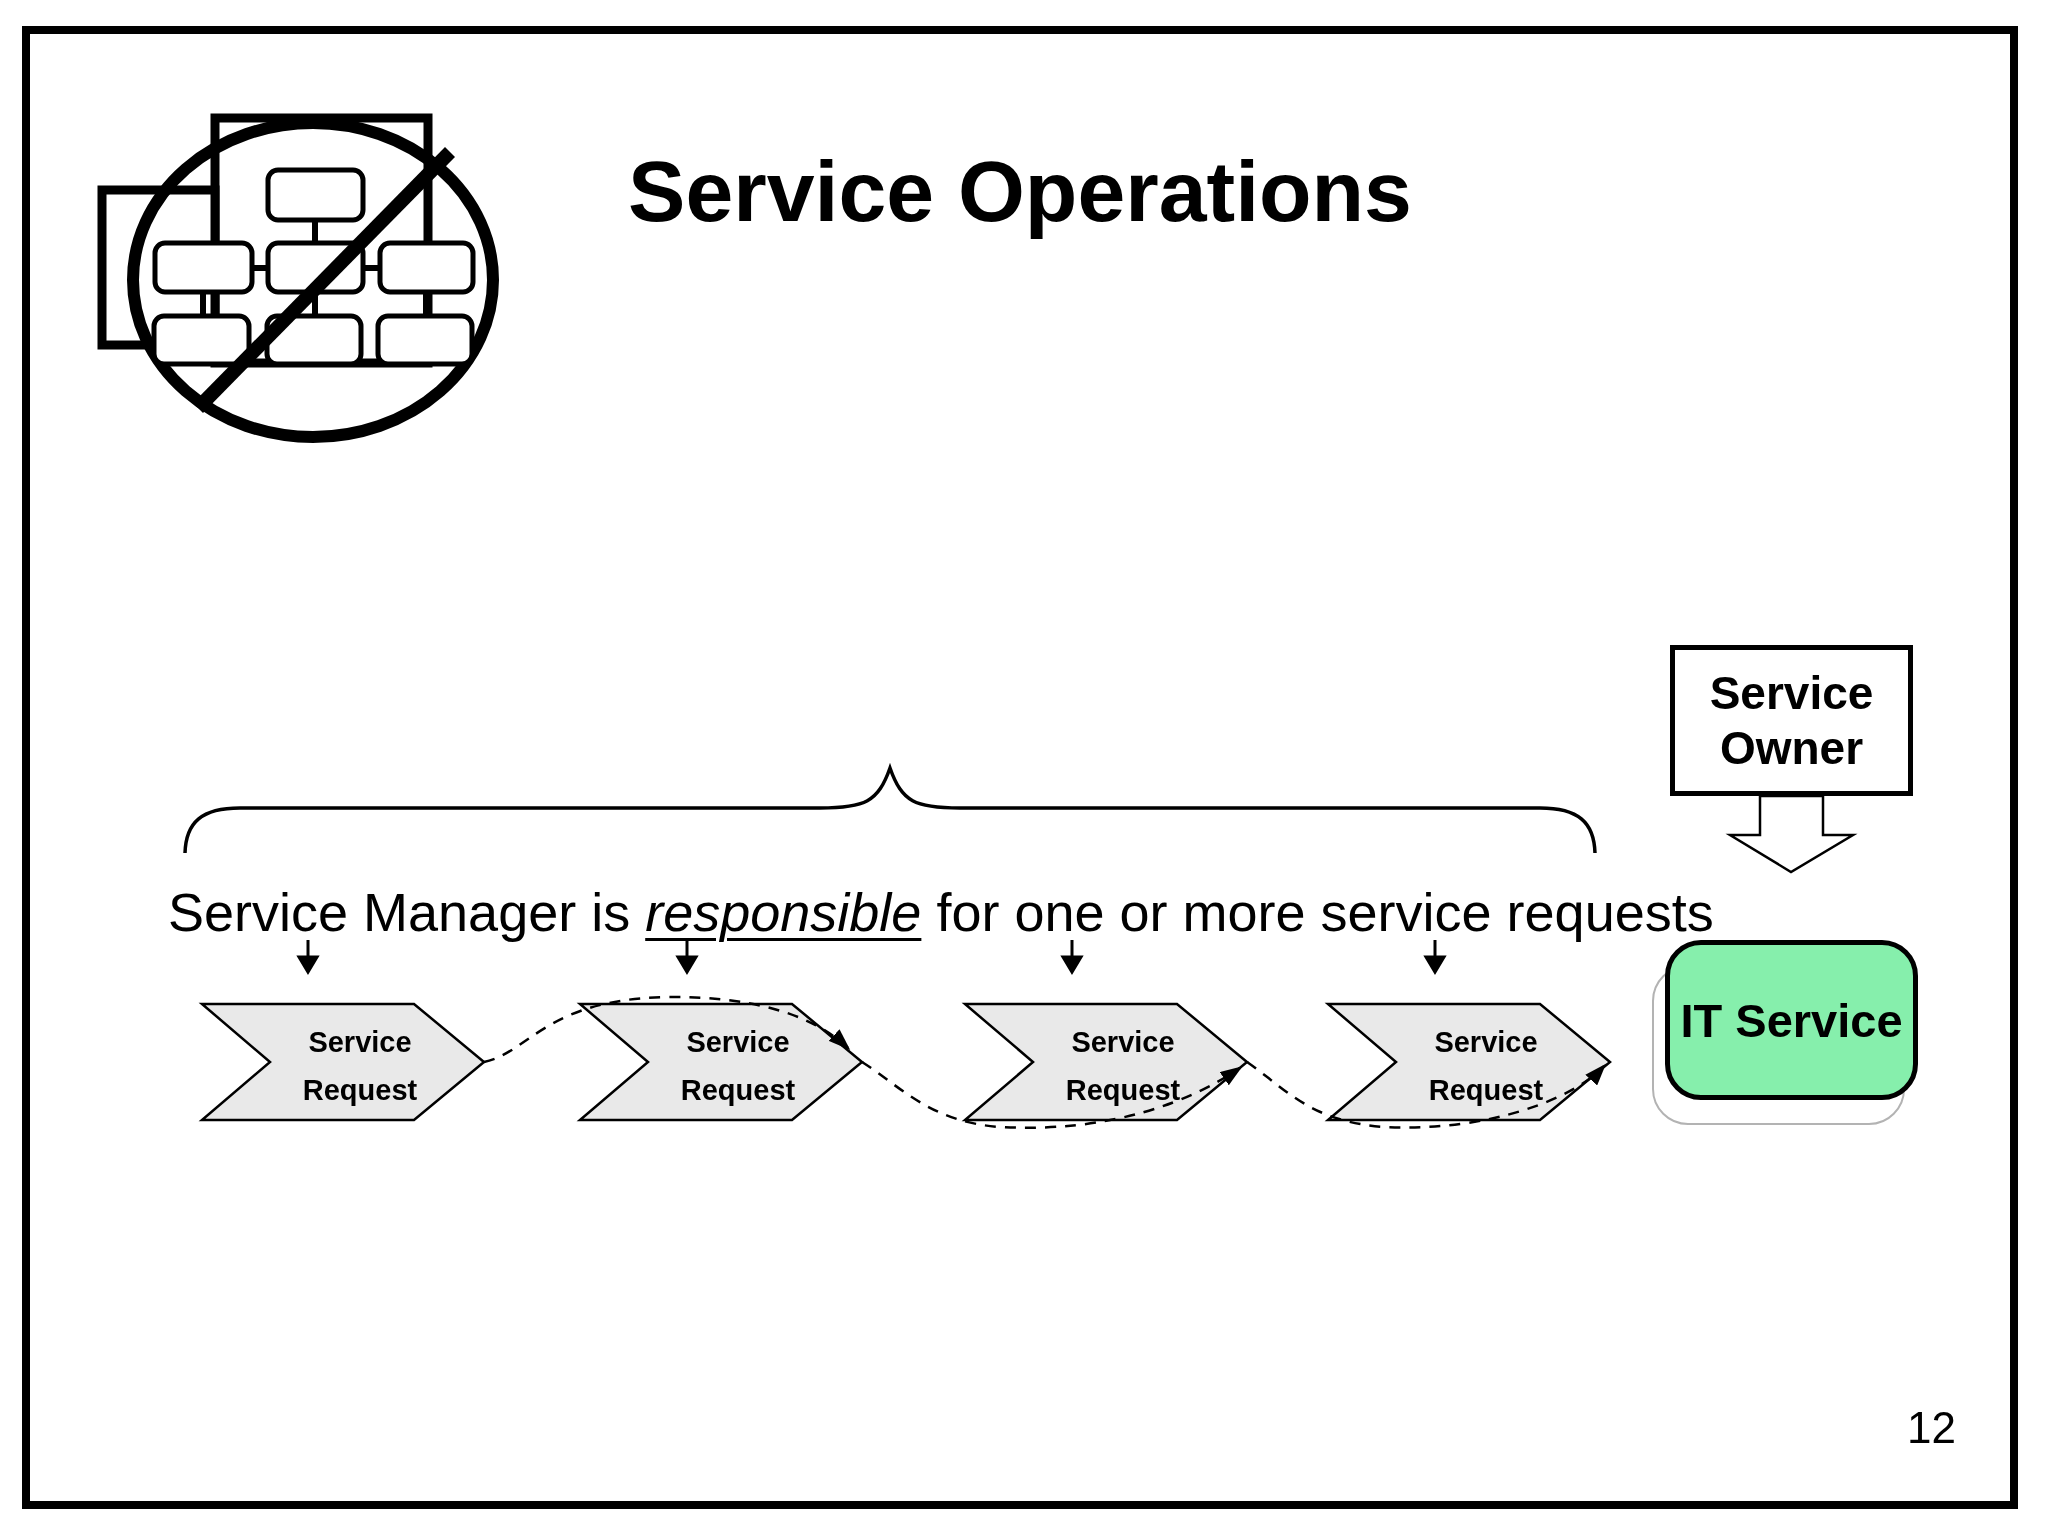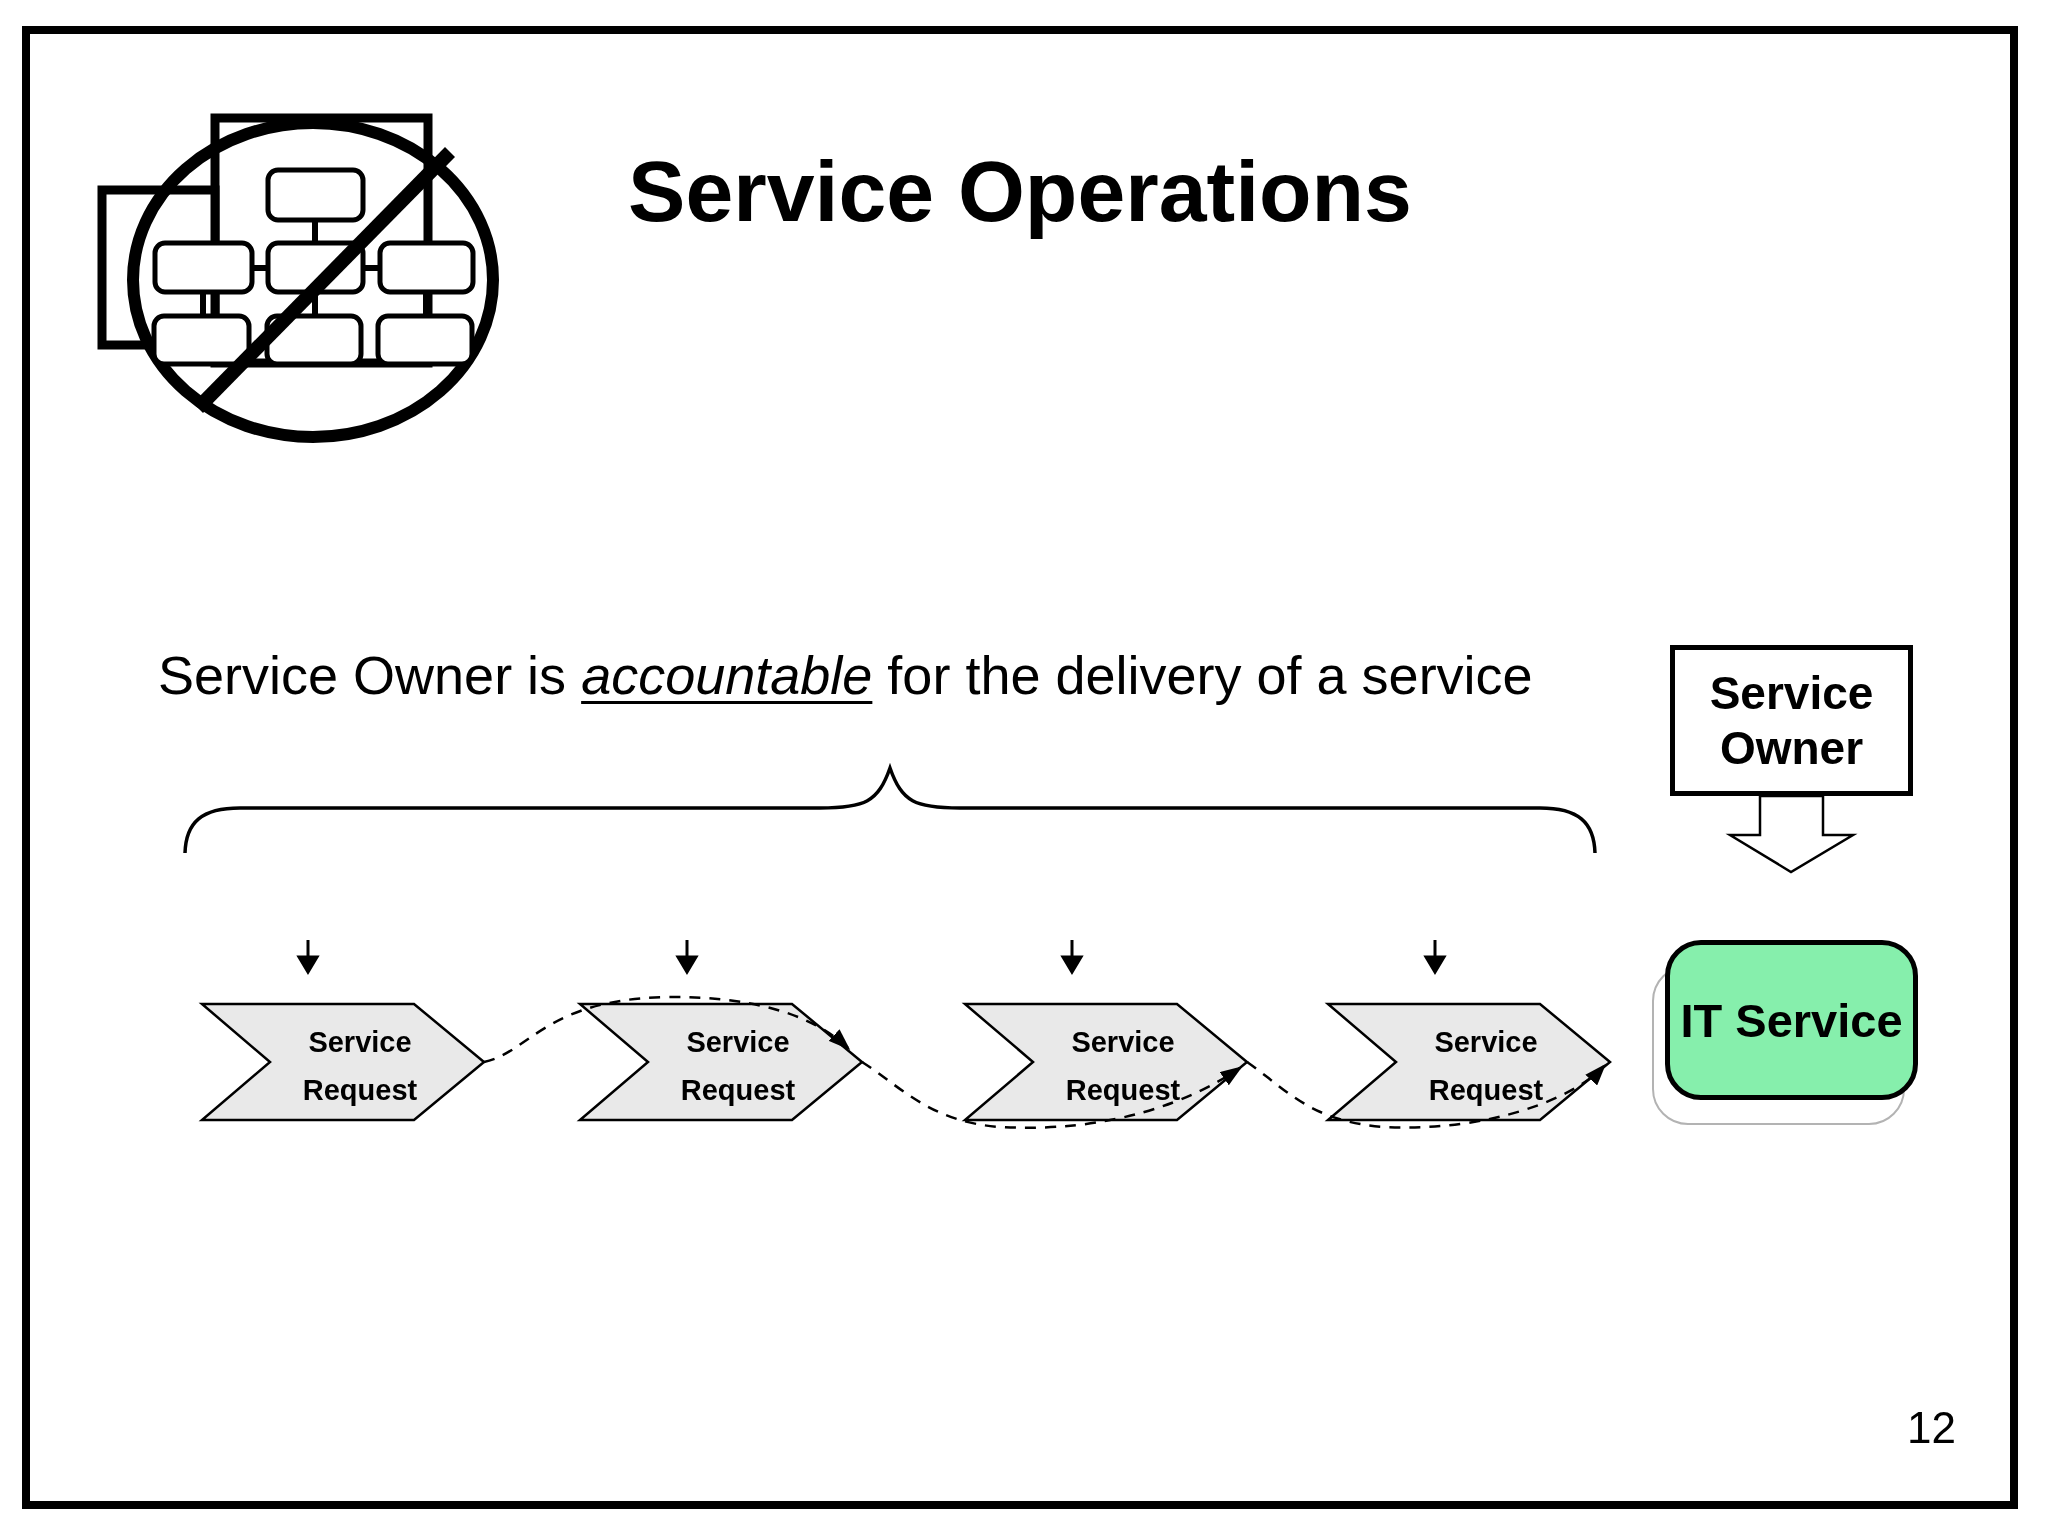--- a/index.html
+++ b/index.html
@@ -69,29 +69,29 @@
       <rect x="79" y="238" width="95" height="48" rx="10"></rect>
       <rect x="192" y="238" width="94" height="48" rx="10"></rect>
       <rect x="303" y="238" width="94" height="48" rx="10"></rect>
     </g>
     <line x1="375" y1="74" x2="123" y2="330" stroke="#000" stroke-width="14"></line>
   </svg>
 
   <div class="title">Service Operations</div>
 
 
-  <div class="stmt" id="stmt-owner">
-    <span>Service Owner is </span><span class="kw">accountable</span><span> for the delivery of a service</span>
-  </div>
 
   <svg class="abs" style="left:180px; top:760px;" width="1420" height="100" viewBox="0 0 1420 100">
     <path d="M 5,93 C 6,62 22,48 60,48 L 640,48 C 685,48 698,42 710,8
              C 722,42 735,48 780,48 L 1360,48 C 1398,48 1414,62 1415,93" fill="none" stroke="#000" stroke-width="3.5"></path>
   </svg>
 
+  <div class="stmt" id="stmt-manager">
+    <span>Service Manager is </span><span class="kw">responsible</span><span> for one or more service requests</span>
+  </div>
 
   <svg class="abs" style="left:190px; top:930px;" width="1470" height="220" viewBox="0 0 1470 220">
     <defs>
       <marker id="ah" markerWidth="22" markerHeight="16" refX="19" refY="8" orient="auto" markerUnits="userSpaceOnUse">
         <path d="M0,0 L22,8 L0,16 z" fill="#000"></path>
       </marker>
     </defs>
 
     <g stroke="#000" stroke-width="3" fill="#000">
       <line x1="118" y1="10" x2="118" y2="28"></line>

